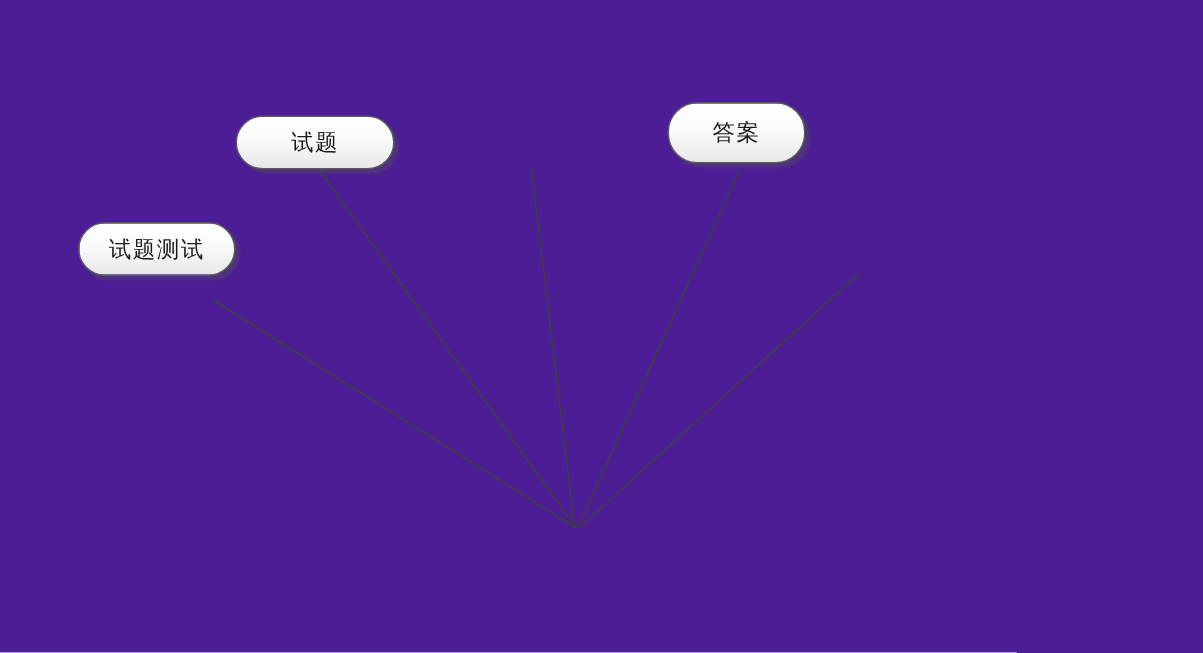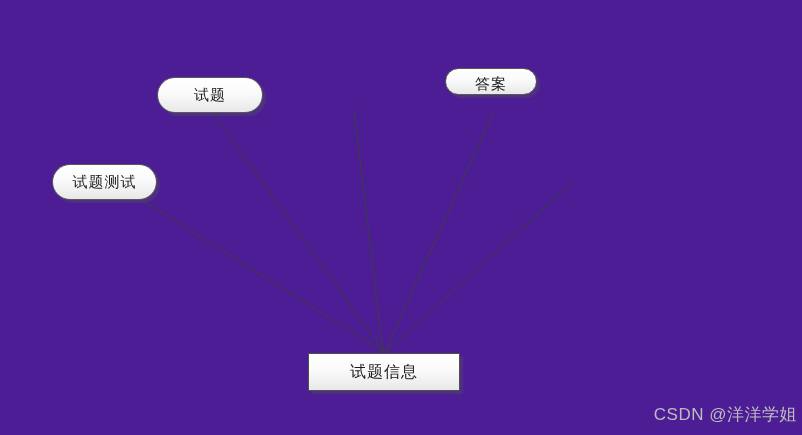--- a/index.html
+++ b/index.html
@@ -39,23 +39,23 @@
     letter-spacing: 1px;
     white-space: nowrap;
   }
   .pill { border-radius: 20px; }
   .rect {
     border-radius: 0;
     border-color: #4f4f4f;
   }
   .n-shiti       { left: 157px; top: 77px;  width: 106px; height: 36px; }
   .n-leixing     { left: 308px; top: 70px;  width: 90px;  height: 39px; }
-  .n-daan        { left: 445px; top: 68px;  width: 92px;  height: 27px; align-items: flex-end; }
+  .n-daan        { left: 445px; top: 68px;  width: 92px;  height: 41px; }
   .n-fenshu      { left: 568px; top: 141px; width: 96px;  height: 39px; }
-  .n-shiti-ceshi { left: 52px;  top: 164px; width: 105px; height: 36px; }
+  .n-shiti-ceshi { left: 52px;  top: 148px; width: 105px; height: 36px; }
   .n-center      { left: 308px; top: 353px; width: 152px; height: 38px; font-size: 16px; }
   .watermark {
     position: absolute;
     top: 403px;
     right: 5px;
     font-family: "Liberation Sans", "DejaVu Sans", sans-serif;
     font-size: 17px;
     color: #bdbdbd;
     letter-spacing: 0.5px;
   }
@@ -80,19 +80,15 @@
 
   <div class="node pill n-daan">
     <span>答案</span>
   </div>
 
 
   <div class="node pill n-shiti-ceshi">
     <span>试题测试</span>
   </div>
 
-  <div class="node rect n-center">
-    <span>试题信息</span>
-  </div>
 
-  <div class="watermark">CSDN @洋洋学姐</div>
 
 </div>
 
 </body></html>

